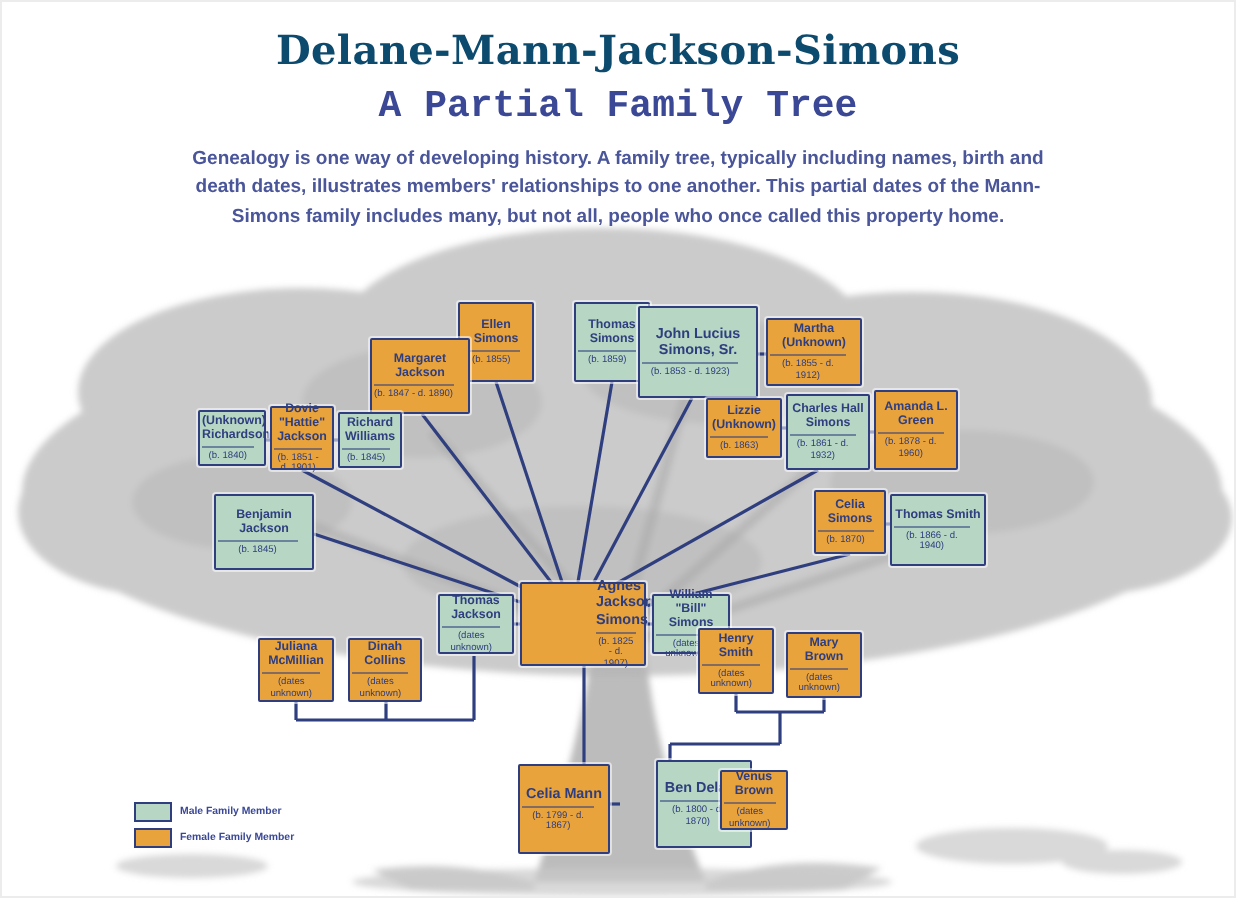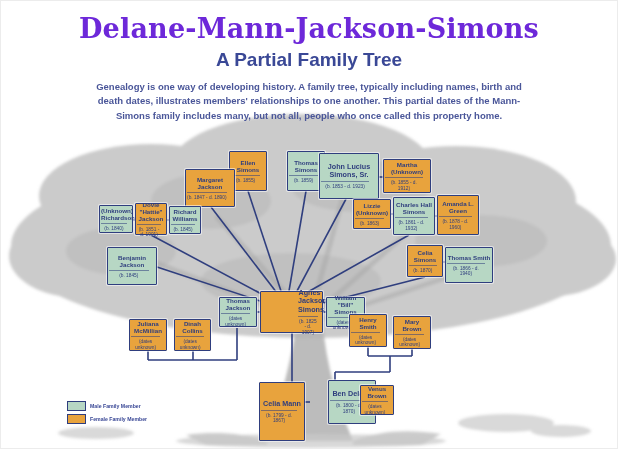--- a/index.html
+++ b/index.html
@@ -5,24 +5,24 @@
   html,body{margin:0;padding:0;background:#ffffff;}
   #poster{
     position:relative;width:618px;height:449px;background:#ffffff;
     overflow:hidden;font-family:"Liberation Sans",sans-serif;
     border:1px solid #ececec;box-sizing:border-box;
   }
   
   .hdr{position:absolute;top:0;left:0;width:100%;text-align:center;z-index:5;}
   .title{
     font-family:"DejaVu Serif","Liberation Serif",serif;font-weight:bold;
-    font-size:27px;color:#6d28d9;margin-top:12px;letter-spacing:.2px;
+    font-size:20px;color:#0c4a6e;margin-top:12px;letter-spacing:.2px;
   }
   .subtitle{
-    font-family:Liberation Sans, sans-serif;font-weight:bold;
+    font-family:Liberation Mono, monospace;font-weight:bold;
     font-size:19px;color:#3a4896;margin-top:5px;
   }
   .intro{
     width:452px;margin:9px auto 0 auto;font-size:9.5px;line-height:1.5;
     color:#4a5699;font-weight:bold;
   }
   
   #treeart{position:absolute;left:0;top:0;z-index:1;}
   
   #wires{position:absolute;left:0;top:0;z-index:2;}
@@ -213,21 +213,21 @@
         <div class="p-dates">(dates unknown)</div>
       </div>
       <div class="person orange" style="left: 348px; top: 313px; width: 38px; height: 33px;">
         <div class="p-name">Henry Smith</div>
         <div class="p-dates">(dates unknown)</div>
       </div>
       <div class="person orange" style="left: 392px; top: 315px; width: 38px; height: 33px;">
         <div class="p-name">Mary Brown</div>
         <div class="p-dates">(dates unknown)</div>
       </div>
-      <div class="person orange big" style="left: 258px; top: 381px; width: 46px; height: 59px;">
+      <div class="person orange big" style="left: 258px; top: 381px; width: 46px; height: 45px;">
         <div class="p-name">Celia Mann</div>
         <div class="p-dates">(b. 1799 - d. 1867)</div>
       </div>
       <div class="person teal big" style="left: 327px; top: 379px; width: 48px; height: 44px;">
         <div class="p-name">Ben Delane</div>
         <div class="p-dates">(b. 1800 - d. 1870)</div>
       </div>
       <div class="person orange" style="left: 359px; top: 384px; width: 34px; height: 30px;">
         <div class="p-name">Venus Brown</div>
         <div class="p-dates">(dates unknown)</div>

